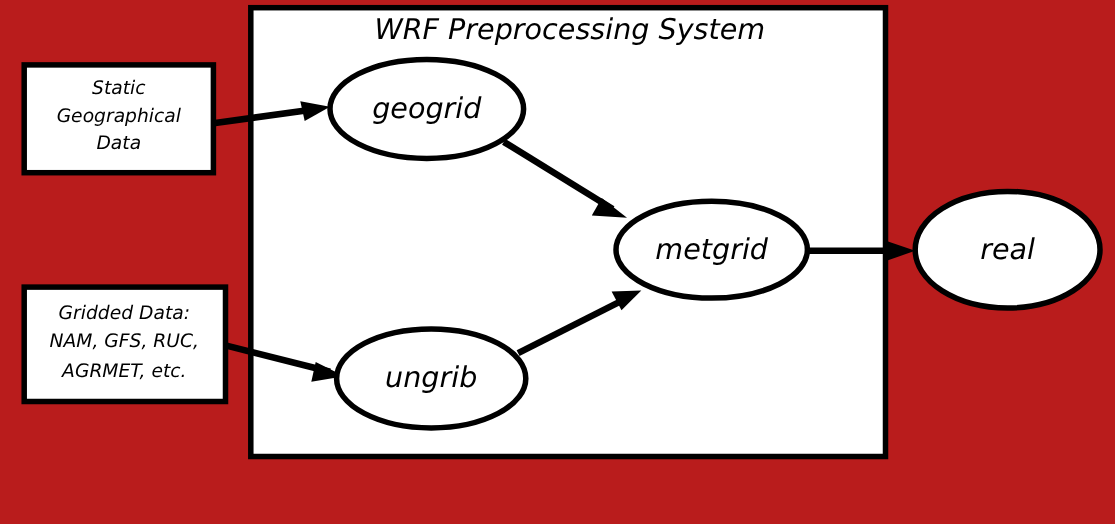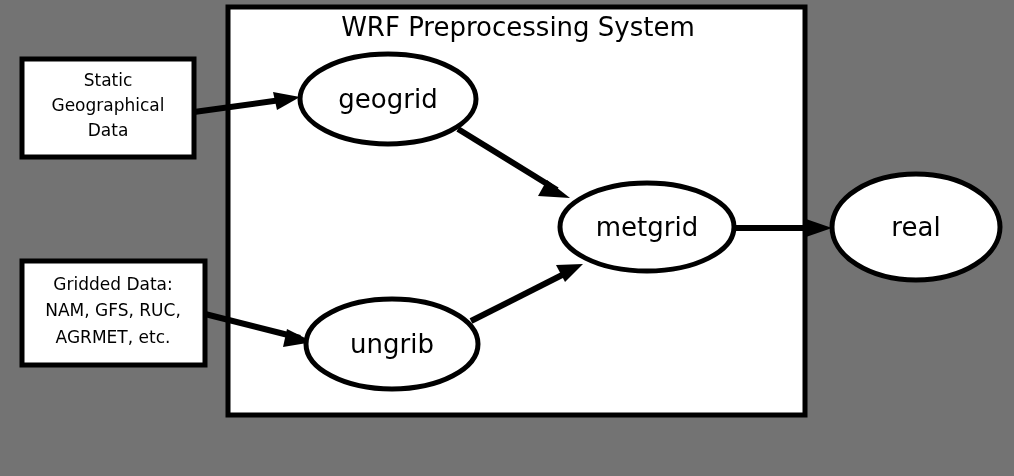--- a/index.html
+++ b/index.html
@@ -11,21 +11,22 @@
   body {
     width: 1014px;
     height: 476px;
     overflow: hidden;
     font-family: "DejaVu Sans", sans-serif;
   }
   #diagram-root {
     position: relative;
     width: 1014px;
     height: 476px;
-    background: #737373;
+    background: #b91c1c;
+    font-style: italic;
   }
   svg#wps-diagram {
     display: block;
     width: 1014px;
     height: 476px;
   }
   .shape-outline {
     fill: #ffffff;
     stroke: #000000;
   }

